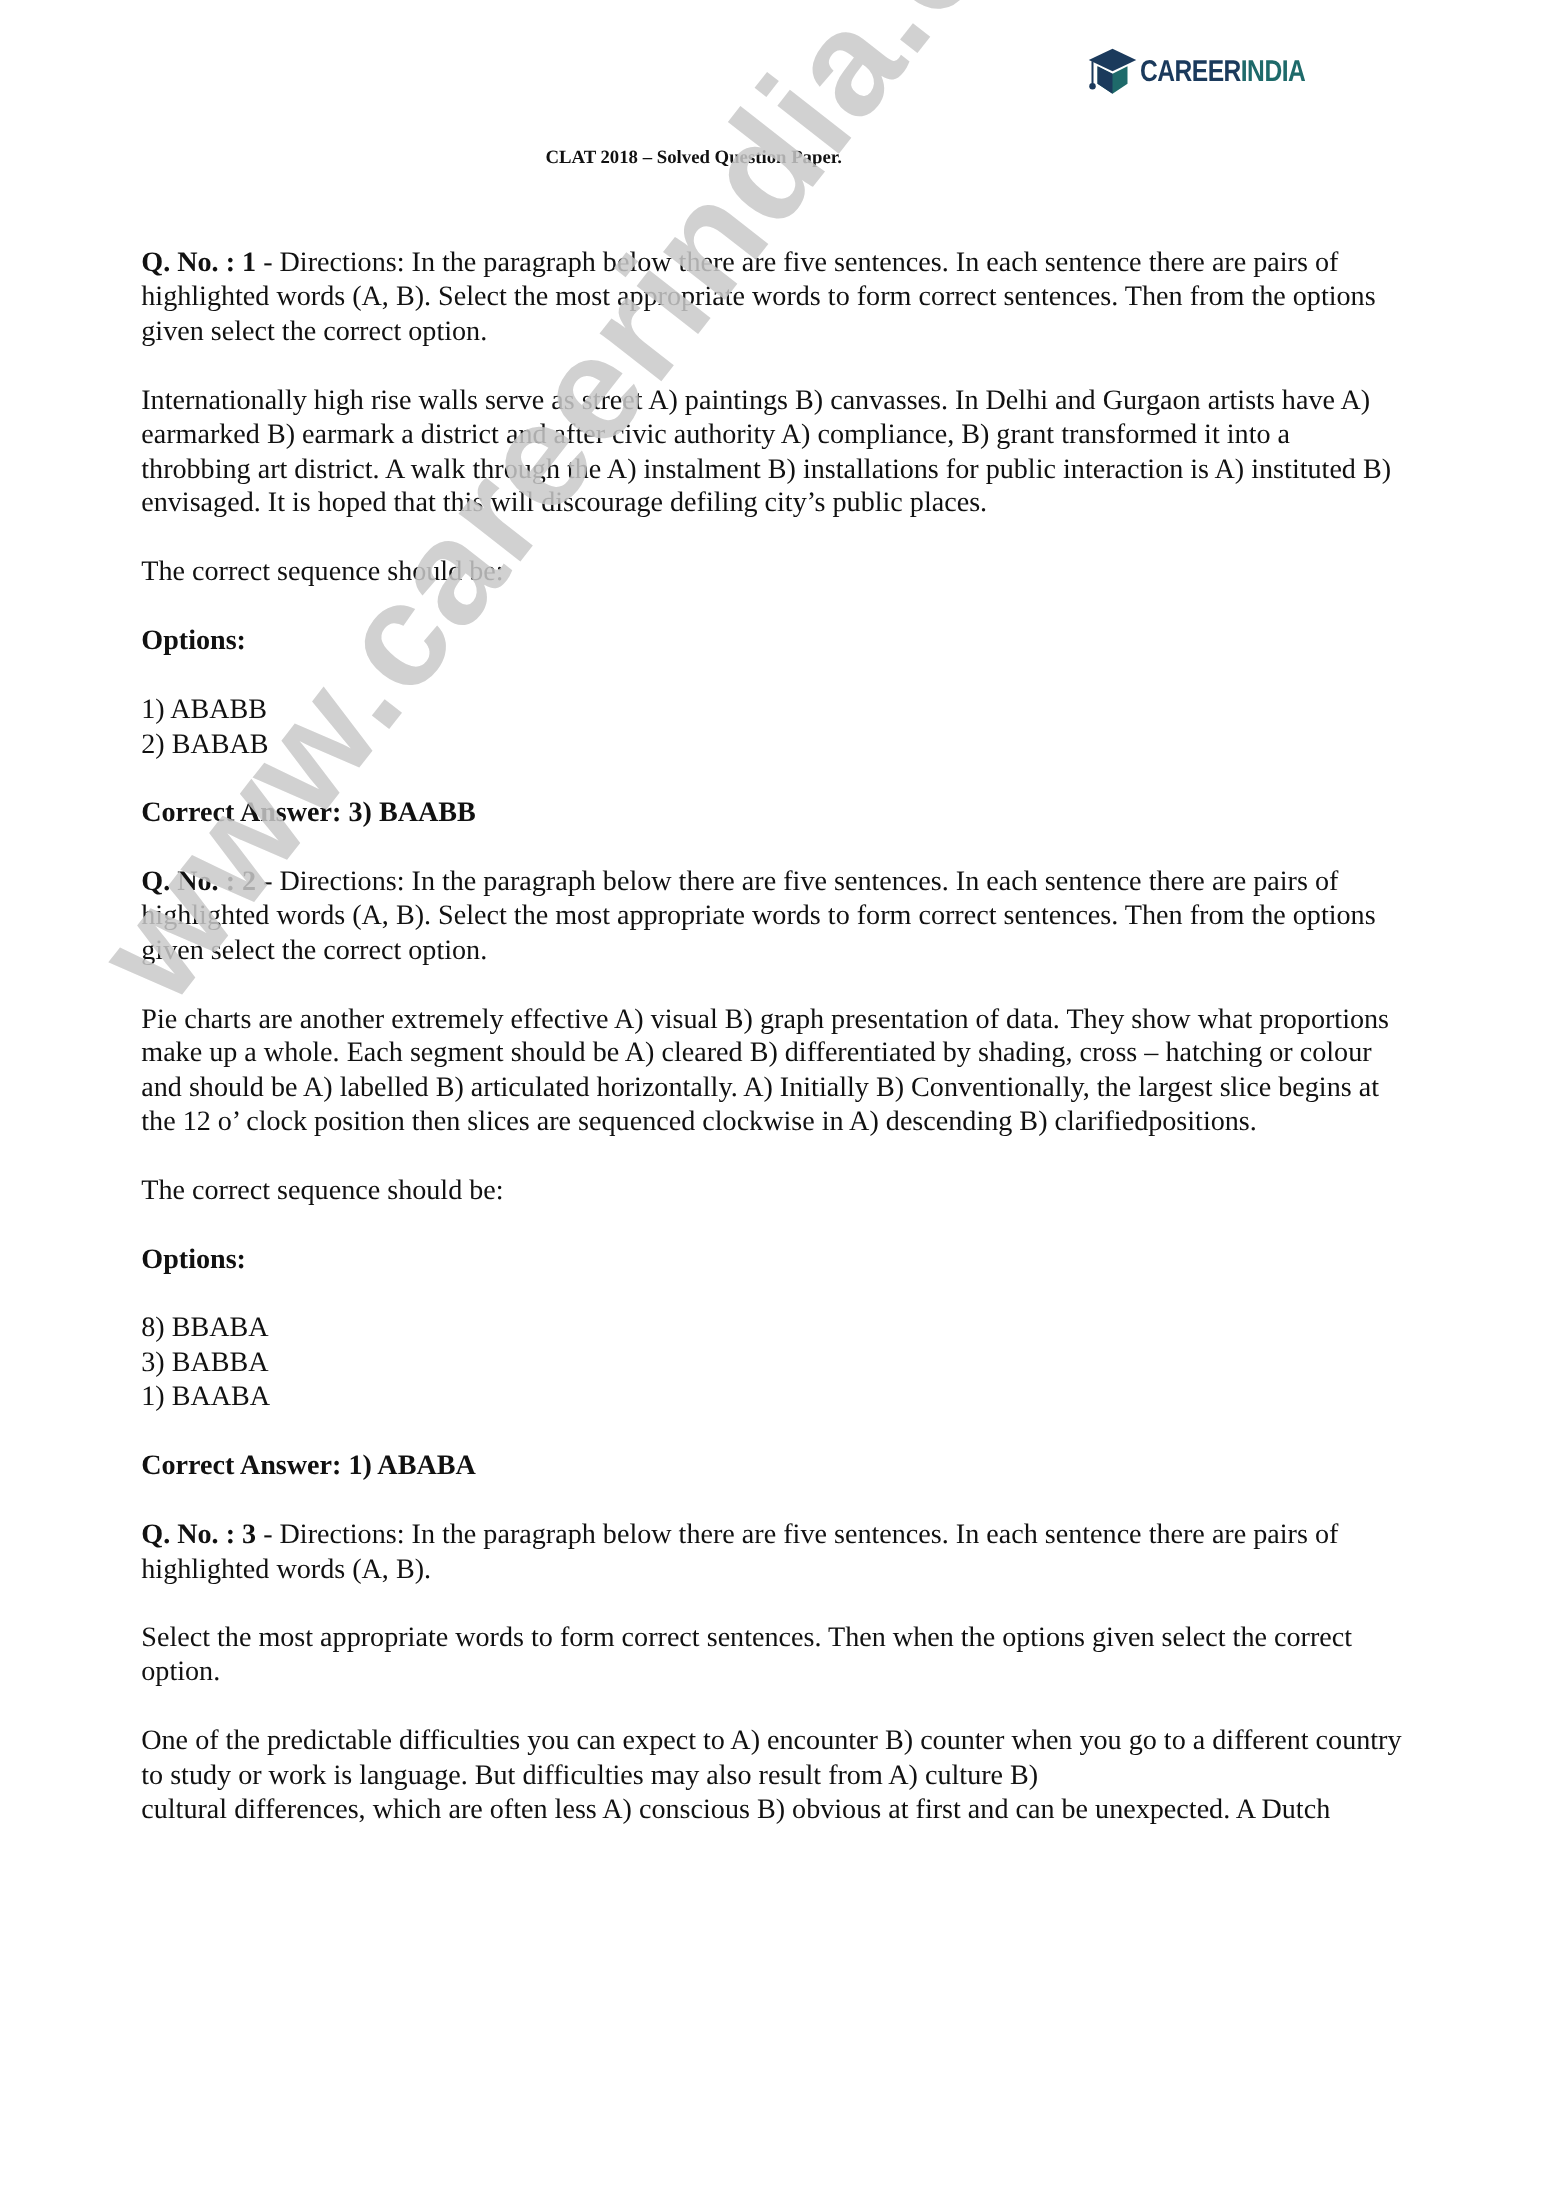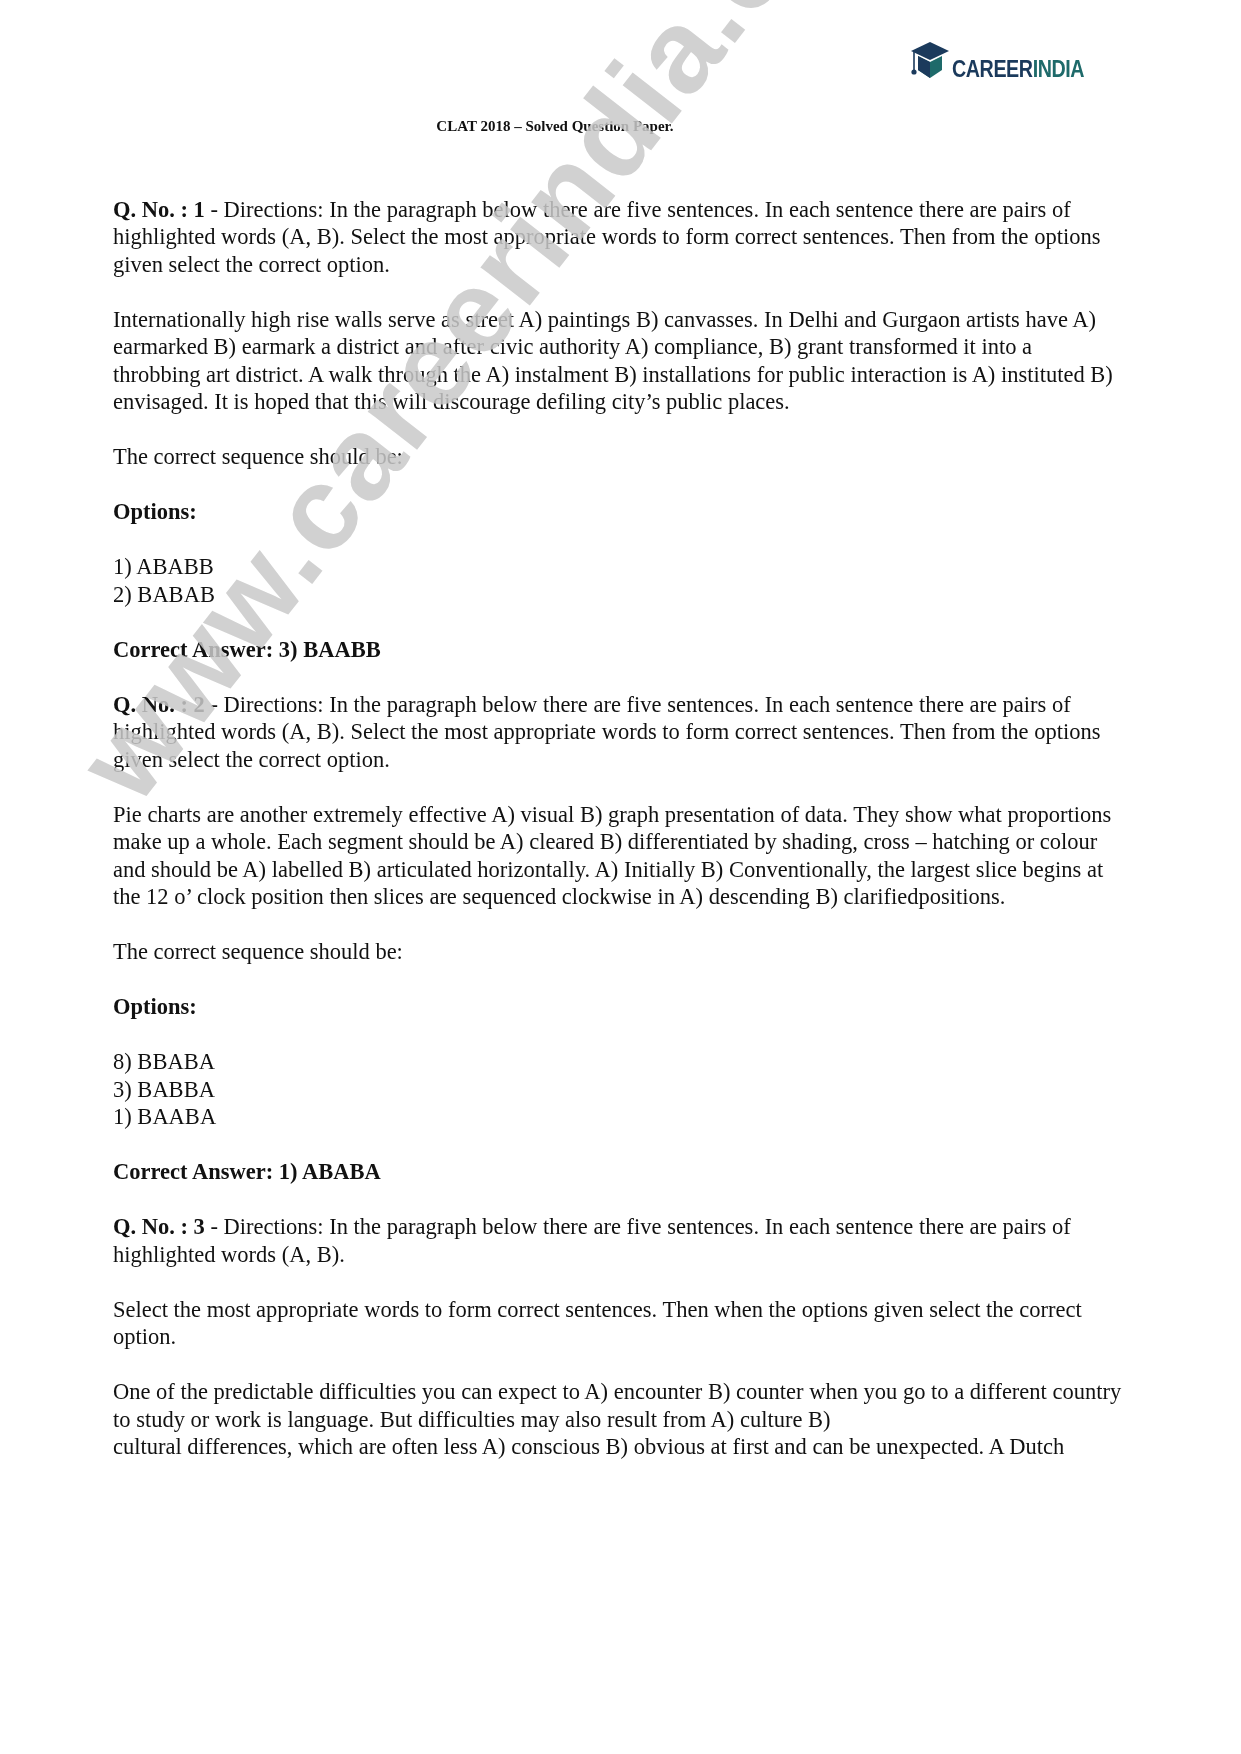--- a/index.html
+++ b/index.html
@@ -3,22 +3,22 @@
 <meta charset="utf-8">
 <style>
   html, body { margin: 0; padding: 0; background: #ffffff; }
   body { width: 1241px; height: 1754px; position: relative; overflow: hidden; }
   .page {
     position: absolute; left: 0; top: 0; width: 1241px; height: 1754px;
     font-family: "Liberation Serif", serif; color: #111111;
     font-size: 22.5px; line-height: 27.5px;
   }
   .logo {
-    position: absolute; left: 910px; top: 34px; height: 48px;
-    display: flex; align-items: flex-end;
+    position: absolute; left: 870px; top: 34px; height: 48px;
+    display: flex; align-items: center;
   }
   .logo svg { display: block; }
   .logo-text {
     font-family: "Liberation Sans", sans-serif; font-weight: bold;
     font-size: 24px; letter-spacing: -0.5px; margin-left: 2px;
     transform: scaleX(0.82); transform-origin: left center;
     white-space: nowrap;
   }
   .logo-career { color: #1b3a5c; }
   .logo-india { color: #1e6a6a; }

